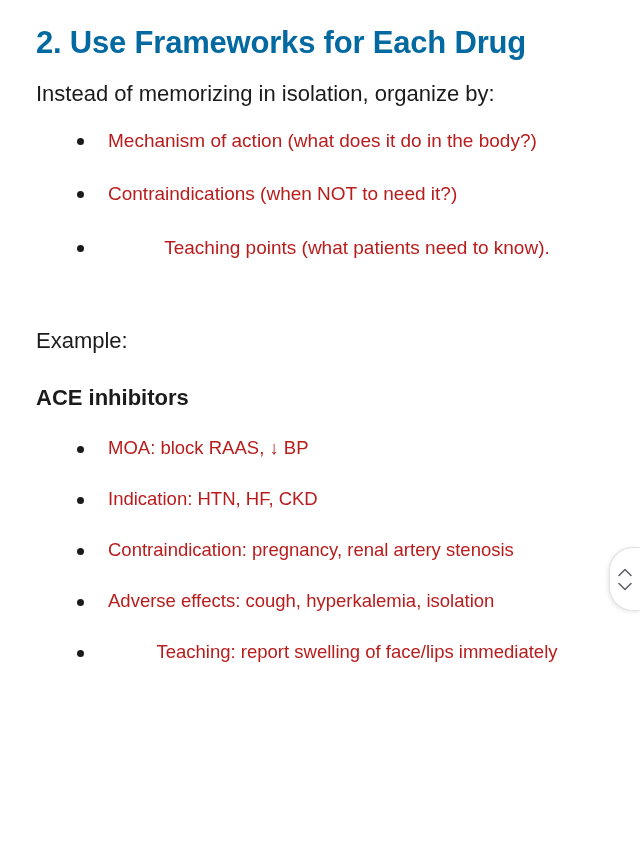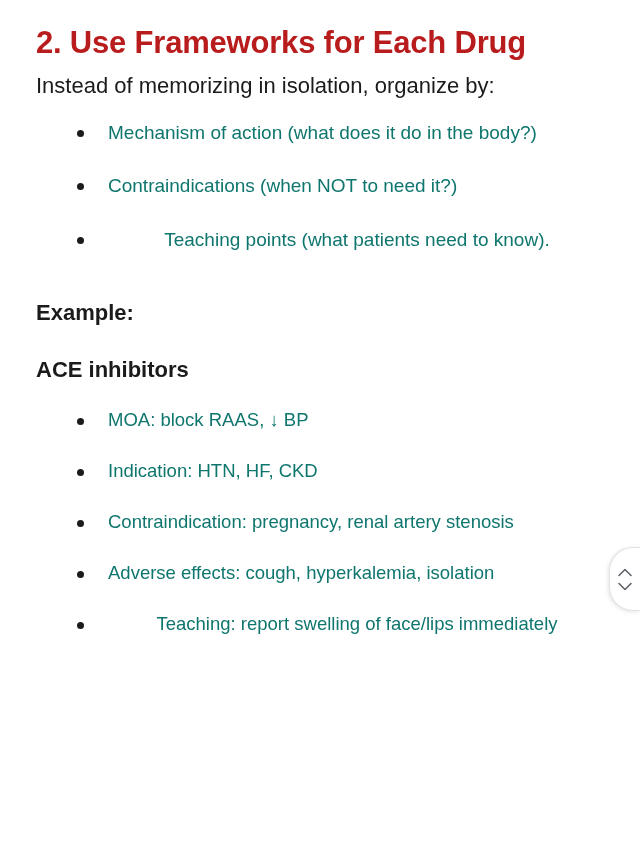--- a/index.html
+++ b/index.html
@@ -20,39 +20,39 @@
     width: 640px;
     height: 853px;
     box-sizing: border-box;
     padding: 24px 34px 0 36px;
   }
   .title {
     font-size: 31px;
     font-weight: bold;
     letter-spacing: -0.2px;
     line-height: 1.25;
-    margin: 0 0 8px 0;
-    color: #b91c1c;
+    margin: 0 0 16px 0;
+    color: #0369a1;
   }
   .lead {
     font-size: 19px;
     line-height: 1.4;
     margin: 28px 0 0 0;
     color: #1b1b1b;
   }
   ul.bullets {
     list-style: none;
     margin: 18px 0 0 0;
     padding: 0;
   }
   ul.bullets li {
     position: relative;
     font-size: 19px;
     line-height: 1.35;
-    color: #0f766e;
+    color: #b91c1c;
     padding-left: 72px;
     margin-bottom: 28px;
   }
   ul.bullets li:last-child {
     margin-bottom: 0;
     text-align: center;
   }
   ul.bullets li::before {
     content: "";
     position: absolute;
@@ -63,22 +63,21 @@
     border-radius: 50%;
     background: #1b1b1b;
   }
   .para {
     font-size: 22px;
     line-height: 1.4;
     margin: 0;
     color: #1b1b1b;
   }
   .example-label {
-    margin-top: 46px;
-    font-weight: bold;
+    margin-top: 66px;
   }
   .example-sub {
     margin-top: 26px;
     font-weight: bold;
   }
   ul.bullets.second {
     margin-top: 22px;
   }
   ul.bullets.second li {
     font-size: 18.5px;

